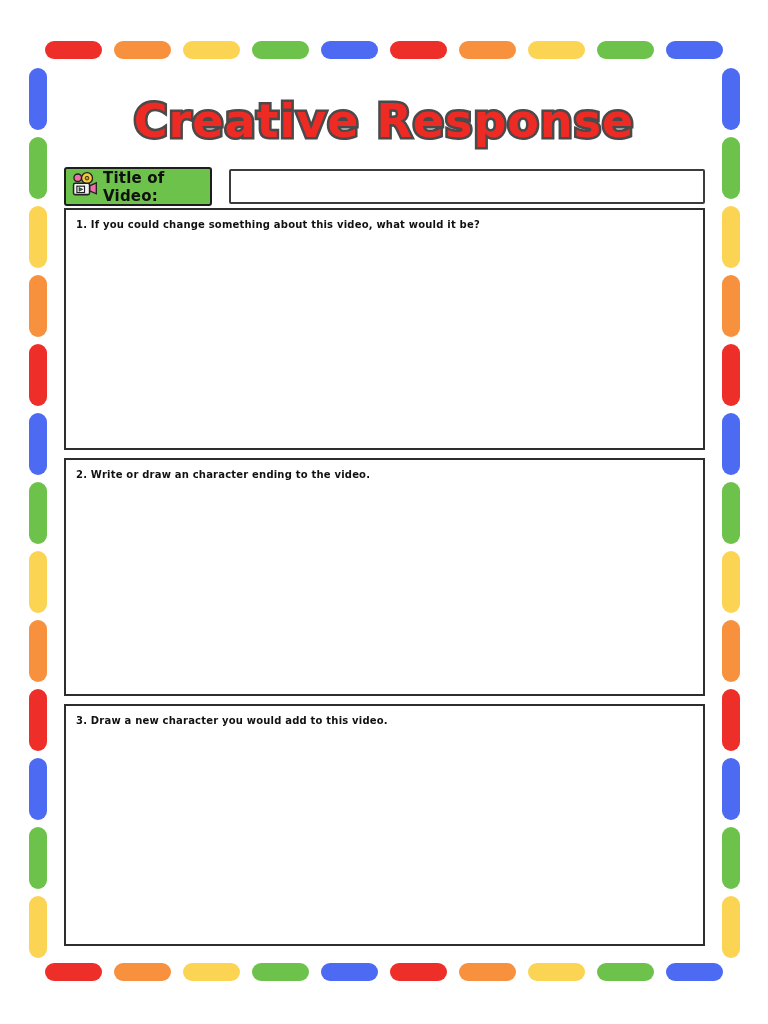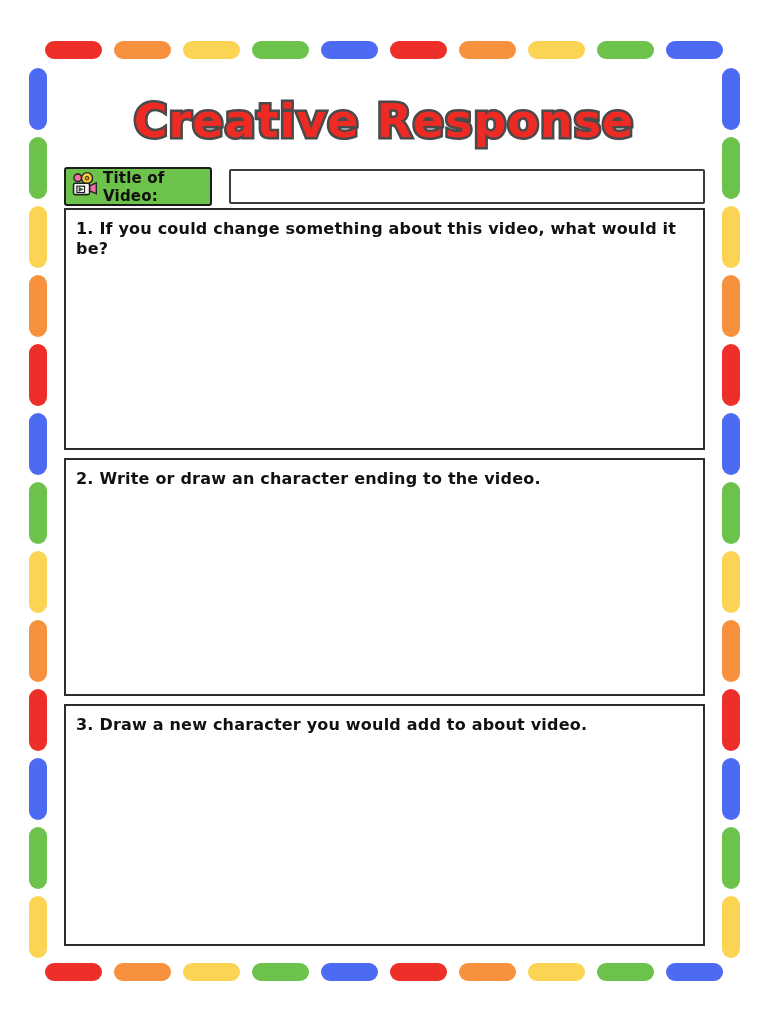--- a/index.html
+++ b/index.html
@@ -51,21 +51,21 @@
   
   .qbox {
     position:absolute; left:64px; width:641px;
     background:#ffffff; border:2px solid #2d2d2d;
     padding:9px 10px;
     display:flex; flex-direction:column;
   }
   #q1 { top:208px; height:242px; }
   #q2 { top:458px; height:238px; }
   #q3 { top:704px; height:242px; }
-  .q-line { font-size:16px; font-weight:bold; color:#111; letter-spacing:0.2px; line-height:1.25; }
+  .q-line { font-size:10px; font-weight:bold; color:#111; letter-spacing:0.2px; line-height:1.25; }
   .answer-space { flex:1; }
 </style>
 </head>
 <body>
 
 <div class="border-row top">
     <div class="pill-h" style="background: rgb(238, 46, 41);"></div>
     <div class="pill-h" style="background: rgb(247, 145, 62);"></div>
     <div class="pill-h" style="background: rgb(252, 212, 84);"></div>
     <div class="pill-h" style="background: rgb(108, 194, 74);"></div>
@@ -146,15 +146,15 @@
   <div class="q-line"><span>1.</span> <span>If you could change something about this video, what would it be?</span></div>
   <div class="answer-space"></div>
 </div>
 
 <div class="qbox" id="q2">
   <div class="q-line"><span>2.</span> <span>Write or draw an character ending to the video.</span></div>
   <div class="answer-space"></div>
 </div>
 
 <div class="qbox" id="q3">
-  <div class="q-line"><span>3.</span> <span>Draw a new character you would add to about video.</span></div>
+  <div class="q-line"><span>3.</span> <span>Draw a new character you would add to this video.</span></div>
   <div class="answer-space"></div>
 </div>
 
 </body></html>

